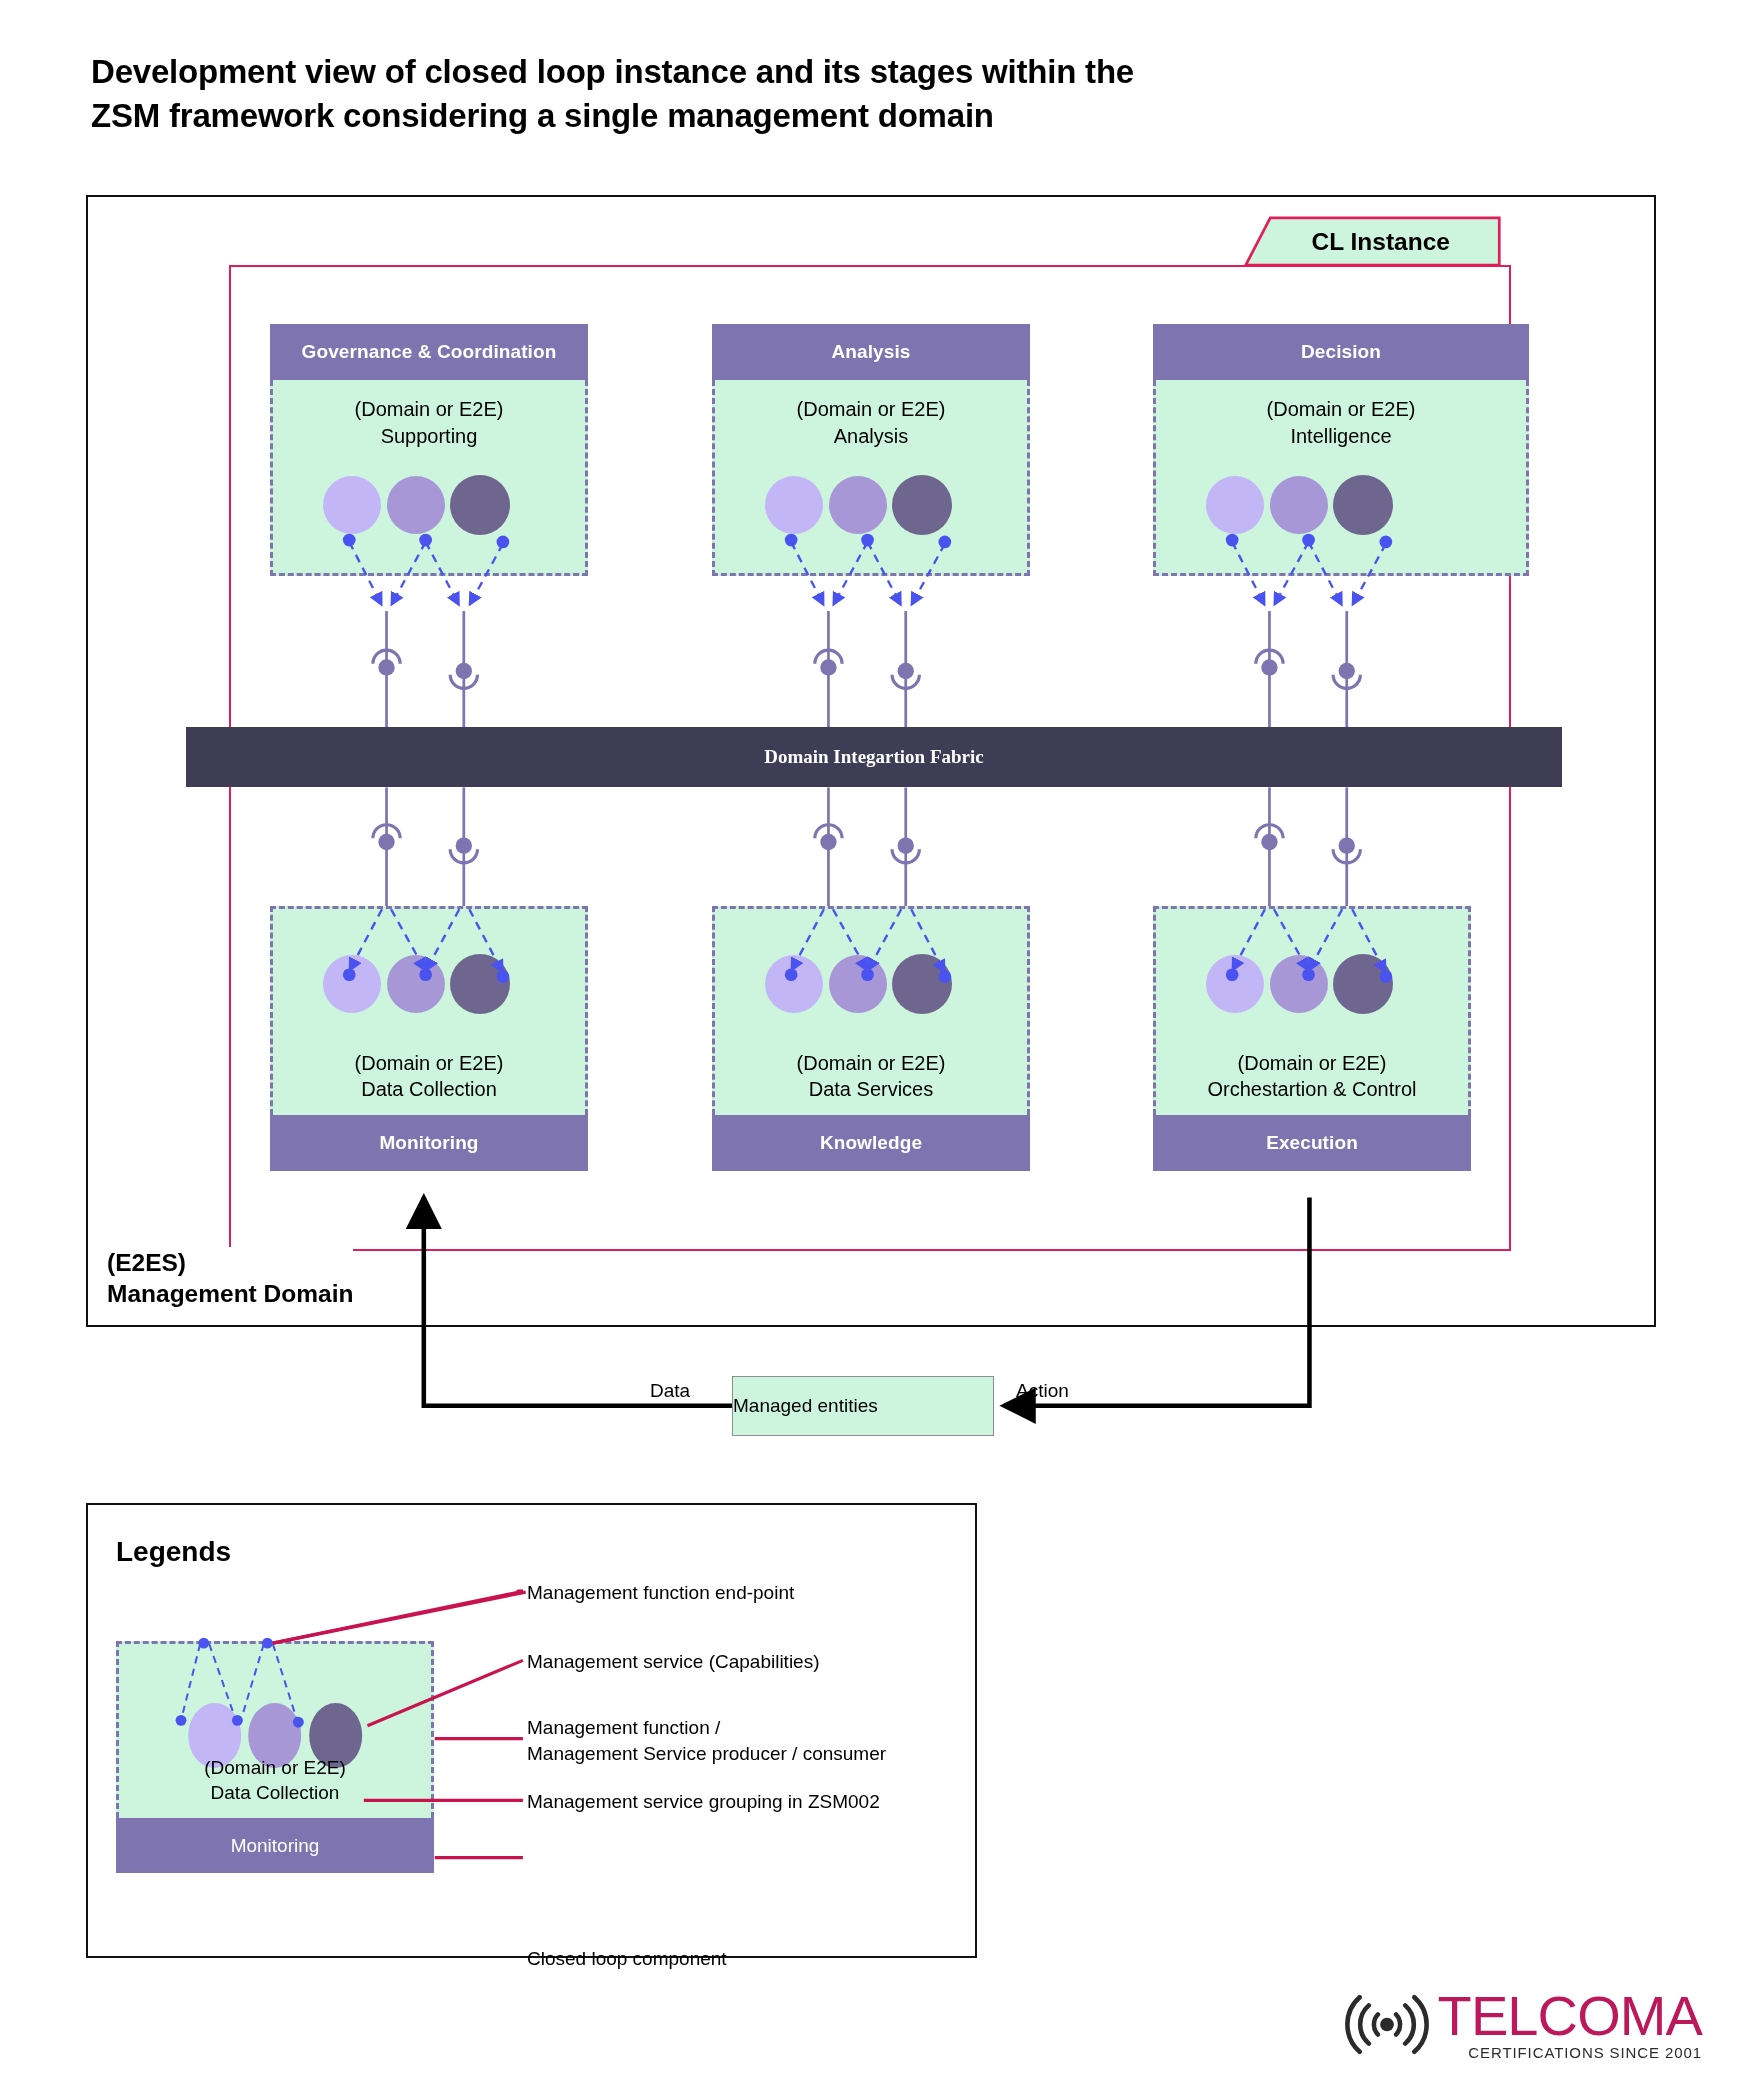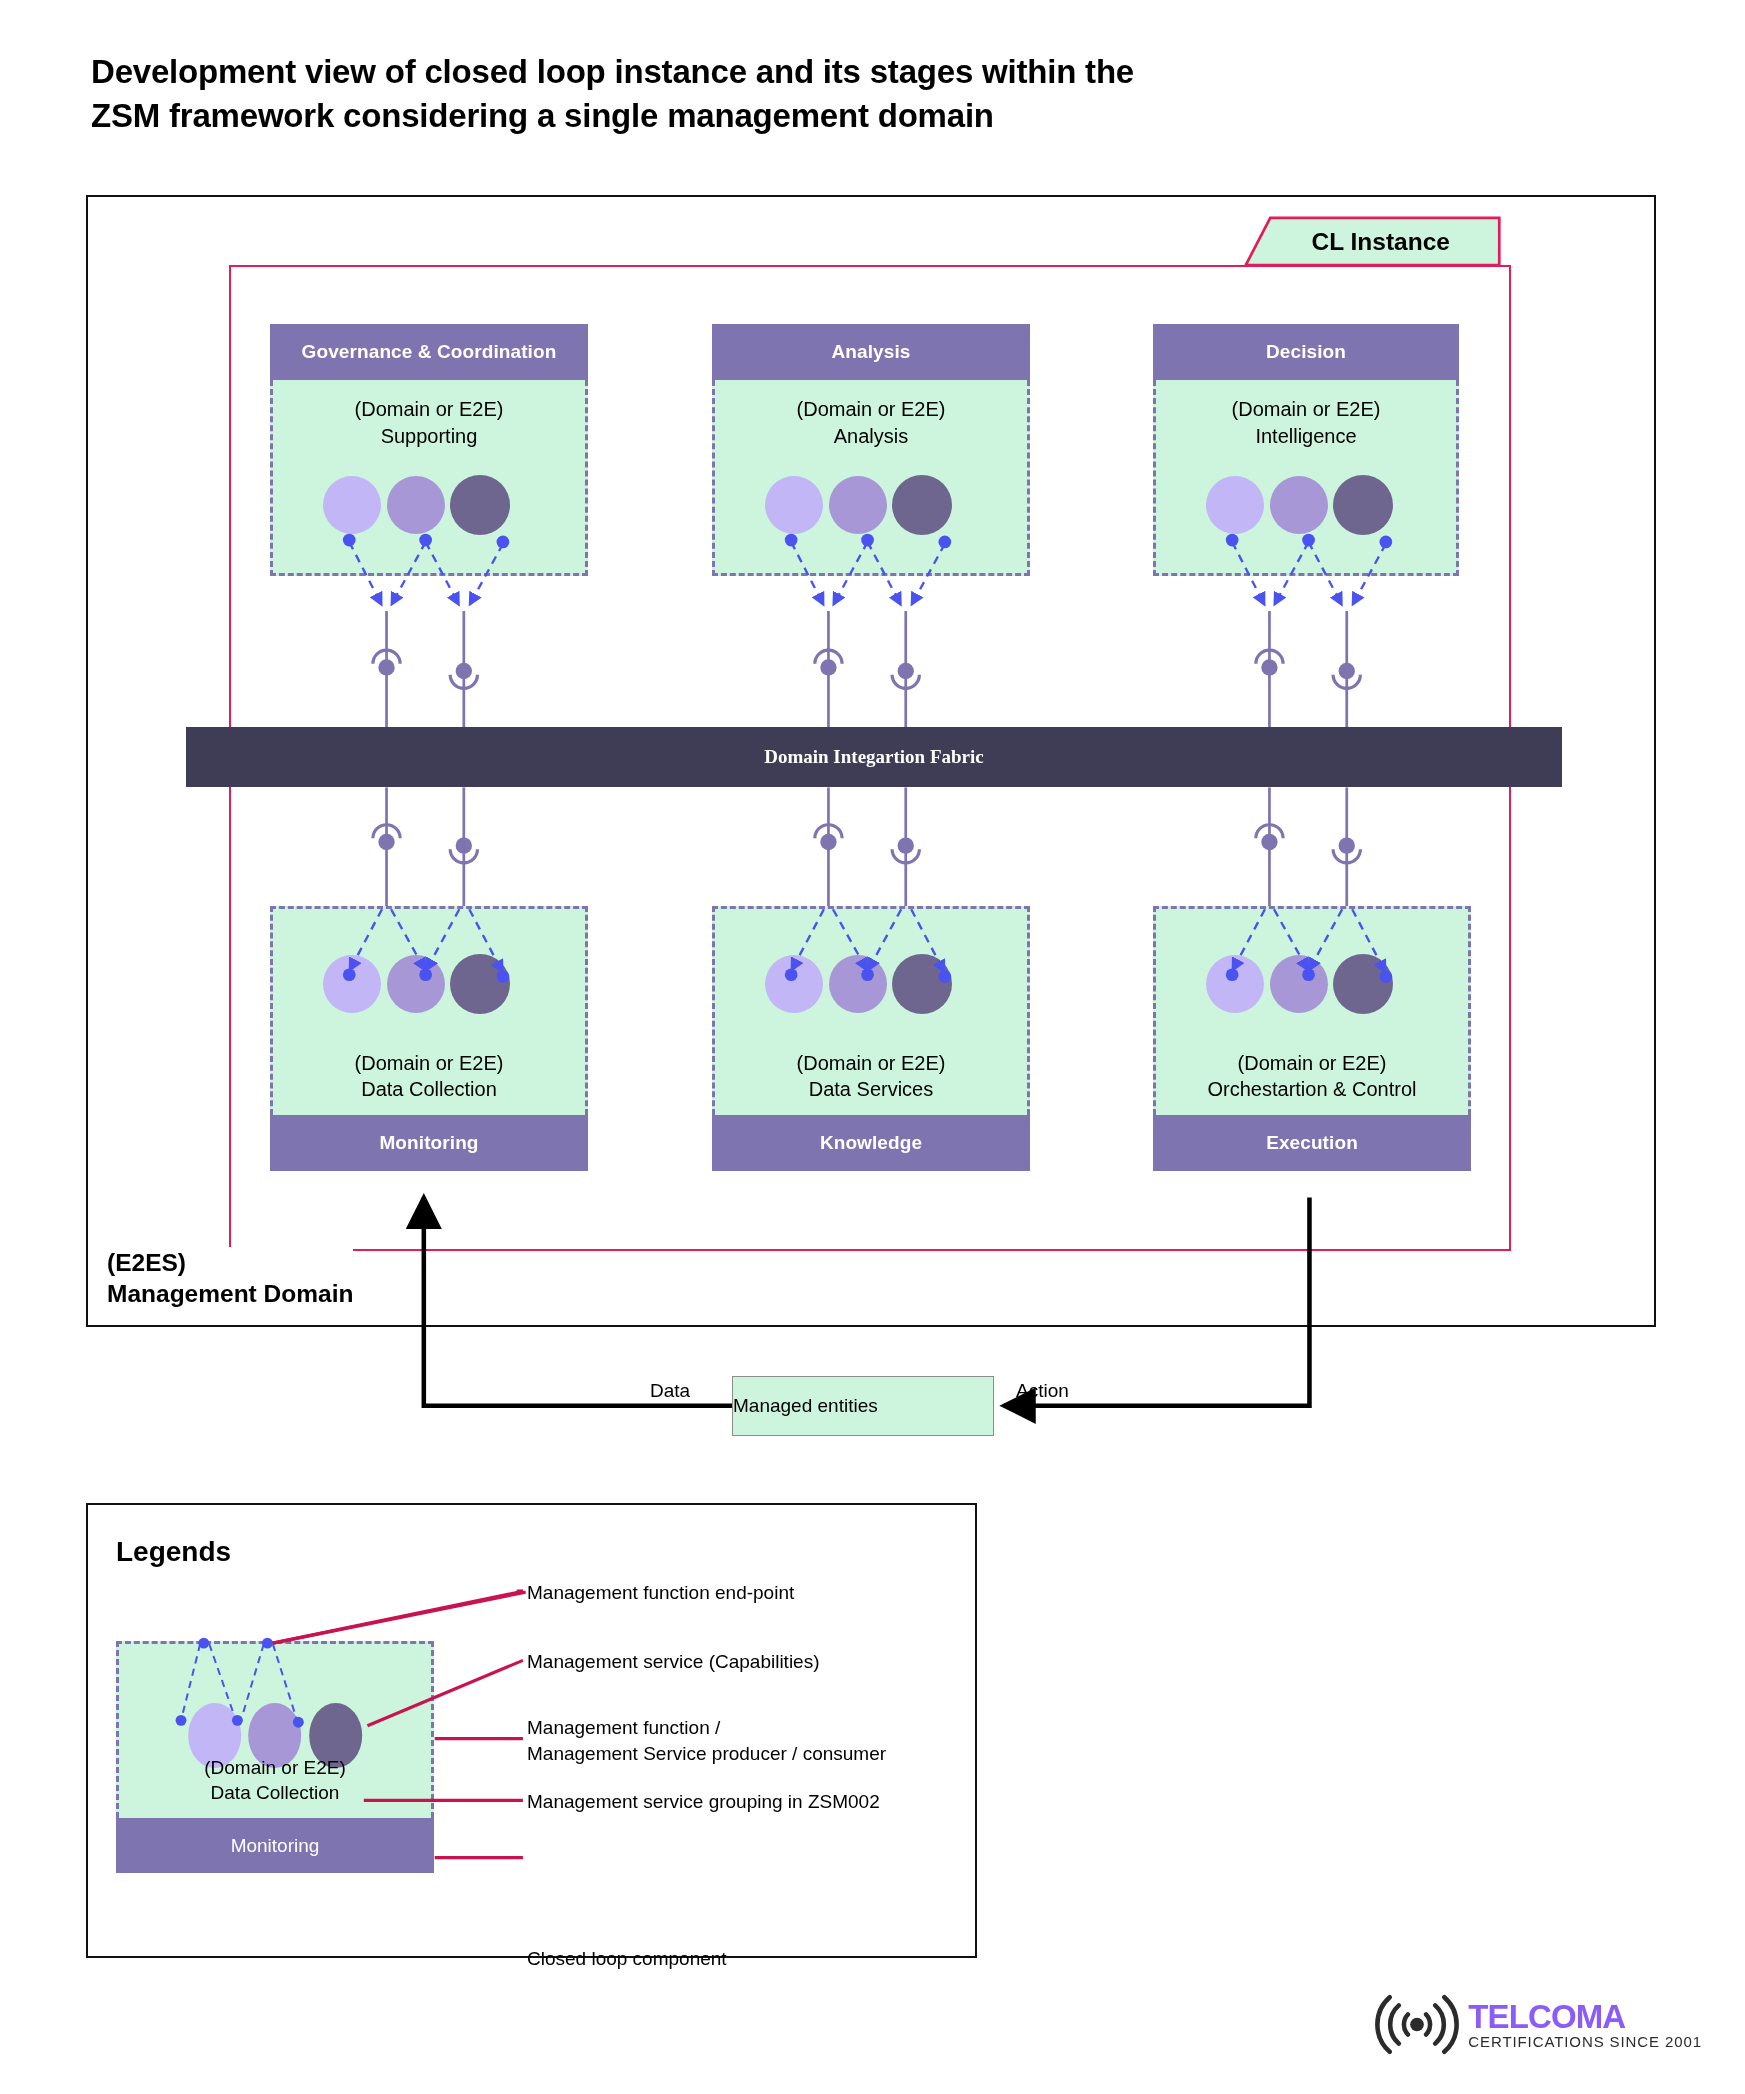--- a/index.html
+++ b/index.html
@@ -220,24 +220,24 @@
     position:absolute;
     right:44px; bottom:35px;
     display:flex;
     align-items:center;
     gap:9px;
     z-index:9;
   }
   .logo-wave { display:block; }
   .logo-text { line-height:1; }
   .logo-name {
-    font-size:33px;
-    font-weight:700;
+    font-size:56px;
+    font-weight:400;
     letter-spacing:-0.9px;
-    color:#8b5cf6;
+    color:#be185d;
     display:block;
   }
   .logo-sub {
     font-size:15px;
     letter-spacing:0.9px;
     color:#2b2b2b;
     display:block;
     text-align:right;
     margin-top:0.9px;
   }
@@ -346,21 +346,21 @@
         <span class="ln">Analysis</span>
       </div>
       <div class="circles-row" style="left:50px; top:95px;">
         <div class="circ c1" style="width:58px;height:58px;"></div>
         <div class="circ c2" style="width:58px;height:58px;"></div>
         <div class="circ c3" style="width:60px;height:60px;"></div>
       </div>
     </div>
   </div>
 
-  <div class="stage" style="left:1153px; top:324px; width:306px;">
+  <div class="stage" style="left:1153px; top:324px; width:376px;">
     <div class="stage-header">Decision</div>
     <div class="grouping" style="height:196px;">
       <div class="group-text" style="top:16.4px;">
         <span class="ln">(Domain or E2E)</span>
         <span class="ln">Intelligence</span>
       </div>
       <div class="circles-row" style="left:50px; top:95px;">
         <div class="circ c1" style="width:58px;height:58px;"></div>
         <div class="circ c2" style="width:58px;height:58px;"></div>
         <div class="circ c3" style="width:60px;height:60px;"></div>

